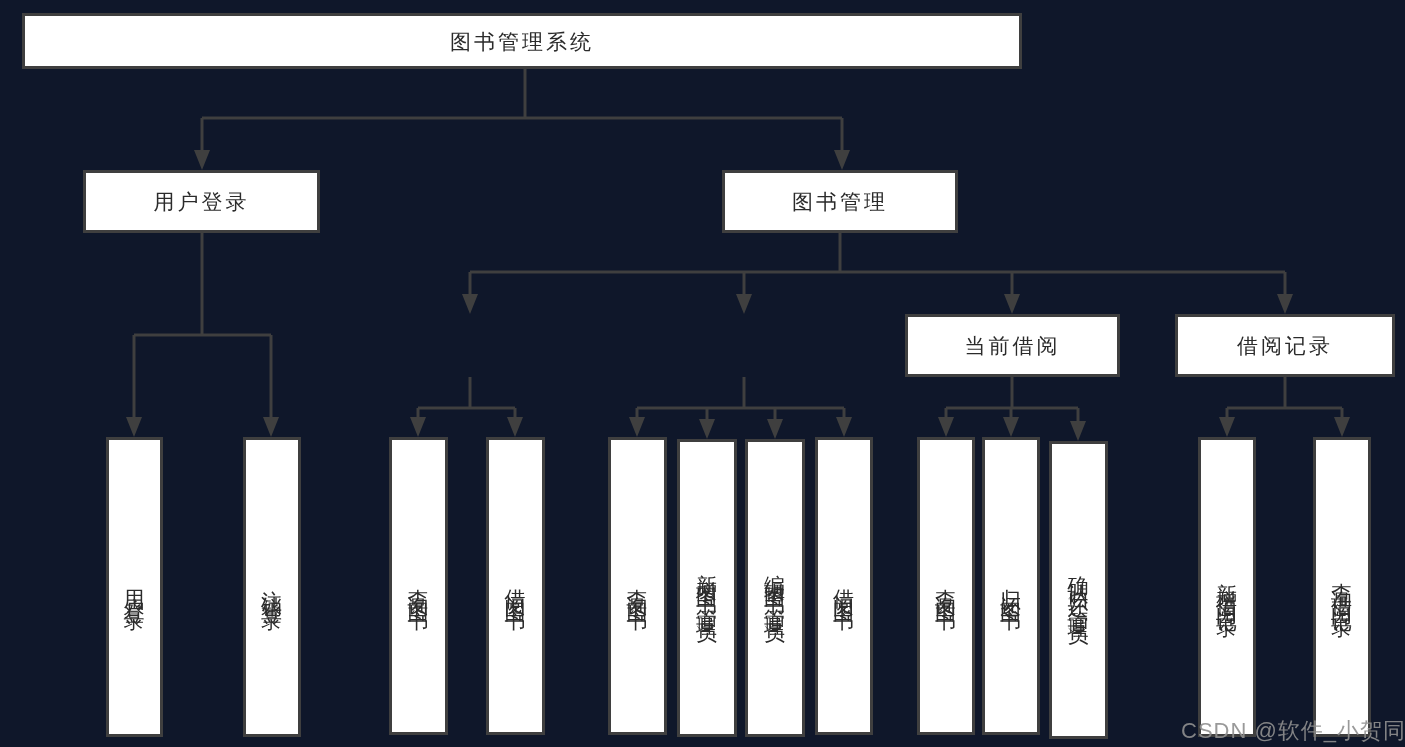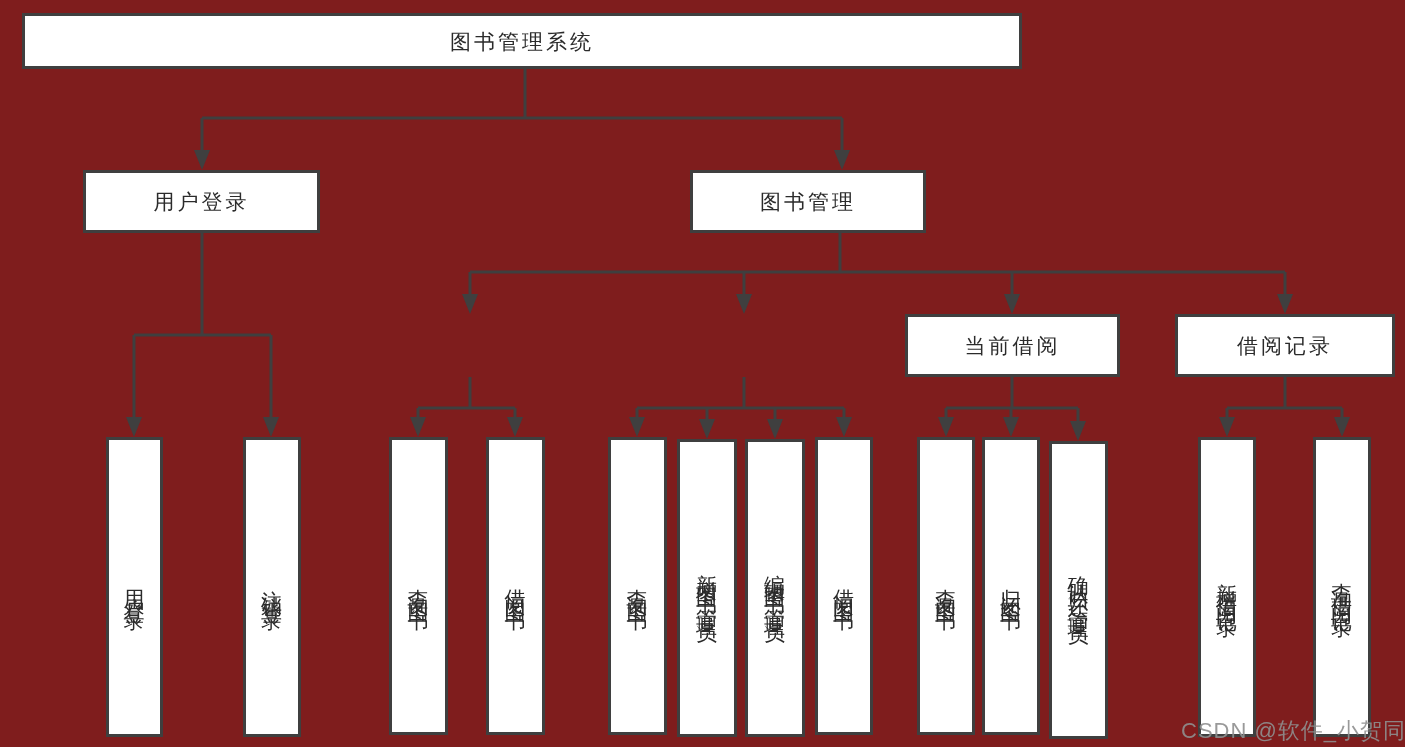--- a/index.html
+++ b/index.html
@@ -5,21 +5,21 @@
   html, body {
     margin: 0;
     padding: 0;
     background: #ffffff;
     font-family: "Liberation Sans", sans-serif;
   }
   .canvas {
     position: relative;
     width: 1405px;
     height: 747px;
-    background: #7f1d1d;
+    background: #0f172a;
     overflow: hidden;
   }
   .connectors {
     position: absolute;
     left: 0; top: 0;
     width: 1405px;
     height: 747px;
     pointer-events: none;
   }
   .node {
@@ -103,21 +103,21 @@
       <polygon points="1003,417 1019,417 1011,437"></polygon>
       <polygon points="1070,421 1086,421 1078,441"></polygon>
       <polygon points="1219,417 1235,417 1227,437"></polygon>
       <polygon points="1334,417 1350,417 1342,437"></polygon>
     </g>
   </svg>
 
   <div class="node hnode root-node" style="left:22px; top:13px; width:1000px; height:56px;">图书管理系统</div>
 
   <div class="node hnode" style="left:83px; top:170px; width:237px; height:63px;">用户登录</div>
-  <div class="node hnode" style="left:690px; top:170px; width:236px; height:63px;">图书管理</div>
+  <div class="node hnode" style="left:722px; top:170px; width:236px; height:63px;">图书管理</div>
 
   <div class="node hnode" style="left:905px; top:314px; width:215px; height:63px;text-align:center;">当前借阅</div>
   <div class="node hnode" style="left:1175px; top:314px; width:220px; height:63px;">借阅记录</div>
 
   <div class="node vnode" style="left:106px; top:437px; width:57px; height:300px;">用户登录</div>
   <div class="node vnode" style="left:243px; top:437px; width:58px; height:300px;">注销登录</div>
 
   <div class="node vnode" style="left:389px; top:437px; width:59px; height:298px;">查询图书</div>
   <div class="node vnode" style="left:486px; top:437px; width:59px; height:298px;">借阅图书</div>
 

